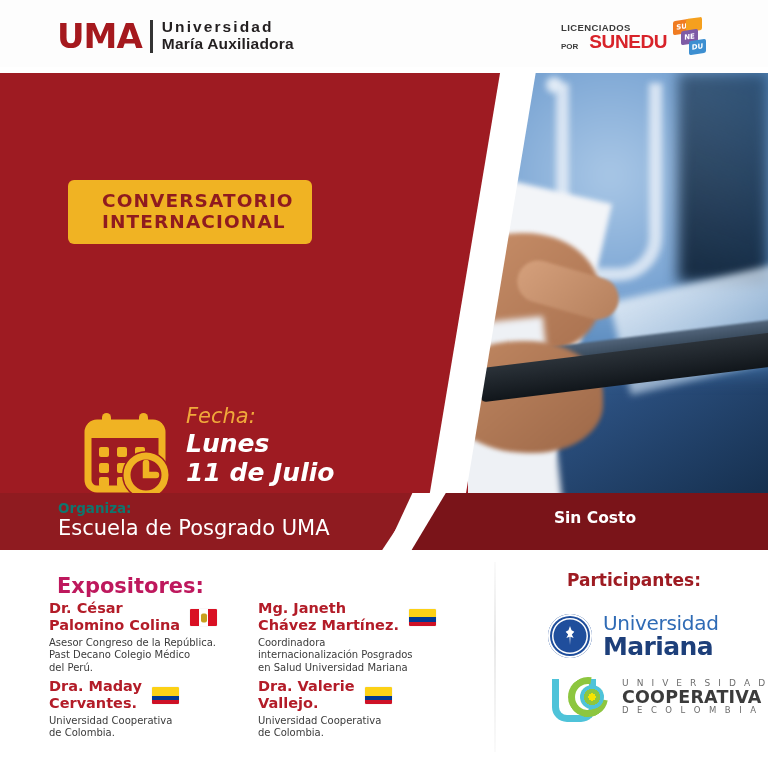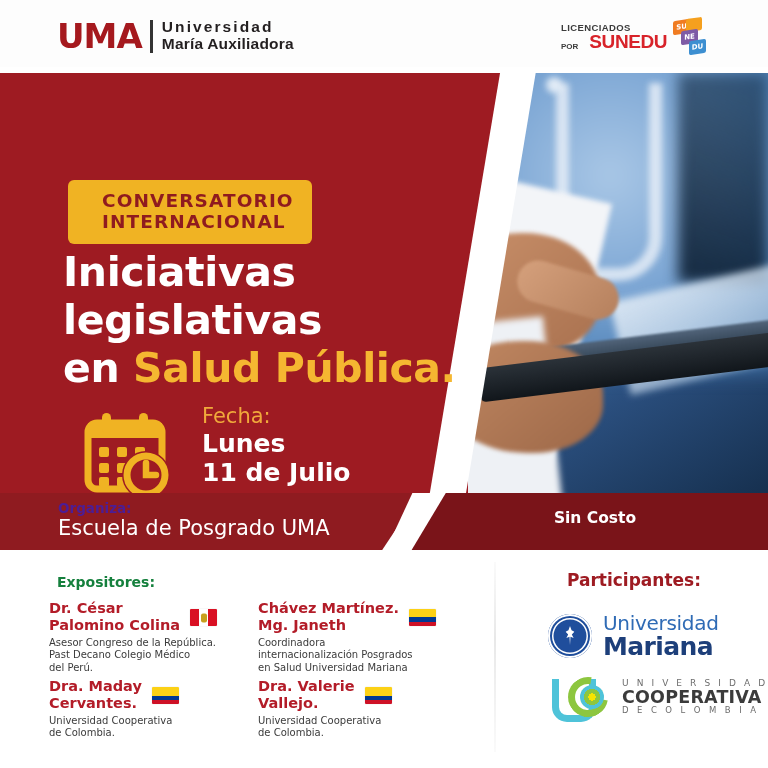--- a/index.html
+++ b/index.html
@@ -67,44 +67,44 @@
     padding:11px 18px 12px 20px;}
   .badge span{display:block;color:#8F1B1F;font-weight:bold;font-size:18.5px;letter-spacing:1.1px;line-height:1.12;
     font-family:"DejaVu Sans",sans-serif;margin-left:14px;}
 
   .title{position:absolute;left:63px;top:176px;width:400px;color:#fff;font-weight:bold;
     font-size:41px;line-height:1.17;letter-spacing:-0.4px;font-family:"DejaVu Sans",sans-serif;}
   .title .gold{color:#F5B731;}
 
   .dt{position:absolute;left:82px;top:330px;display:flex;align-items:flex-start;}
   .cal-ico{position:relative;width:92px;height:92px;flex:none;margin-top:6px;}
-  .dt-text{margin-left:28px;}
+  .dt-text{margin-left:12px;font-style:italic;}
   .dt-lab{color:#F0A93B;font-size:21px;line-height:1.25;font-family:"DejaVu Sans",sans-serif;}
   .dt-val{color:#fff;font-size:25px;font-weight:bold;line-height:1.16;font-family:"DejaVu Sans",sans-serif;}
   .dt-gap{height:14px;}
 
   
   .band{position:absolute;left:0;top:493px;width:768px;height:57px;}
   .band-l{position:absolute;left:0;top:0;width:420px;height:57px;background:#8F1B20;
     clip-path:polygon(0 0,100% 0,91% 100%,0 100%);}
   .band-wedge{position:absolute;left:374px;top:0;width:60px;height:57px;background:#fff;
     clip-path:polygon(64% 0,100% 0,56% 100%,20% 100%);}
   .band-r{position:absolute;left:408px;top:0;width:360px;height:57px;background:#7A1419;
     clip-path:polygon(10.5% 0,100% 0,100% 100%,1% 100%);}
   .org{position:absolute;left:58px;top:500px;}
-  .org-lab{color:#4c1d95;font-size:13.5px;font-weight:bold;line-height:1.2;font-family:"DejaVu Sans",sans-serif;}
+  .org-lab{color:#0f766e;font-size:13.5px;font-weight:bold;line-height:1.2;font-family:"DejaVu Sans",sans-serif;}
   .org-val{color:#fff;font-size:21px;line-height:1.22;font-family:"DejaVu Sans",sans-serif;}
   .const{position:absolute;left:440px;top:508px;width:310px;text-align:center;color:#fff;
     font-weight:bold;font-size:15.5px;line-height:1.32;font-family:"DejaVu Sans",sans-serif;}
 
   
   .bottom{position:absolute;left:0;top:550px;width:768px;height:218px;background:#fff;}
   .vdiv{position:absolute;left:494px;top:562px;width:2px;height:190px;
     background:linear-gradient(180deg,rgba(0,0,0,.02),rgba(0,0,0,.09) 40%,rgba(0,0,0,.02));}
-  .exp-h{position:absolute;left:57px;top:574px;color:#15803d;font-size:14px;font-weight:bold;font-family:"DejaVu Sans",sans-serif;}
+  .exp-h{position:absolute;left:57px;top:574px;color:#be185d;font-size:21px;font-weight:bold;font-family:"DejaVu Sans",sans-serif;}
   .part-h{position:absolute;left:500px;top:570px;width:268px;text-align:center;color:#9E1B22;
     font-size:17px;font-weight:bold;font-family:"DejaVu Sans",sans-serif;}
 
   .spk{position:absolute;}
   .spk-name{color:#B31C28;font-weight:bold;font-size:14.5px;line-height:1.16;font-family:"DejaVu Sans",sans-serif;}
   .spk-row{display:flex;align-items:flex-start;}
   .spk-role{color:#3b3b3b;font-size:10px;line-height:1.28;margin-top:3px;font-family:"DejaVu Sans",sans-serif;}
   .flag{width:27px;height:17px;flex:none;margin-left:10px;margin-top:9px;border-radius:1px;overflow:hidden;
     box-shadow:0 0 0 .5px rgba(0,0,0,.06);}
   .fl-co{background:linear-gradient(180deg,#FCD116 0 50%,#003893 50% 75%,#CE1126 75% 100%);}
@@ -186,25 +186,20 @@
       <div class="ph-tablet"></div>
     </div>
     <div class="hero-red-mask"></div>
     <div class="hero-white-edge"></div>
 
     <div class="badge">
       <span>CONVERSATORIO</span>
       <span>INTERNACIONAL</span>
     </div>
 
-    <div class="title">
-      <div>Iniciativas</div>
-      <div>legislativas</div>
-      <div><span>en </span><span class="gold">Salud Pública.</span></div>
-    </div>
 
     <div class="dt">
       <div class="cal-ico">
         <svg viewBox="0 0 92 92" width="92" height="92" aria-hidden="true">
           <g fill="none" stroke="#F0B323" stroke-width="7">
             <rect x="6" y="14" width="74" height="66" rx="9"></rect>
           </g>
           <rect x="6" y="14" width="74" height="15" fill="#F0B323"></rect>
           <rect x="20" y="4" width="9" height="20" rx="4.5" fill="#F0B323"></rect>
           <rect x="57" y="4" width="9" height="20" rx="4.5" fill="#F0B323"></rect>
@@ -265,22 +260,22 @@
         </div>
     </div>
     <div class="spk-role" style="white-space:pre-line;">Asesor Congreso de la República.
 Past Decano Colegio Médico
 del Perú.</div>
   </div>
 
   <div class="spk" style="left:258px;top:600px;width:215px;">
     <div class="spk-row">
       <div class="spk-name">
+        <div>Mg. Janeth</div>
         <div>Chávez Martínez.</div>
-        <div>Mg. Janeth</div>
       </div>
       <div class="flag fl-co"></div>
     </div>
     <div class="spk-role" style="white-space:pre-line;">Coordinadora
 internacionalización Posgrados
 en Salud Universidad Mariana</div>
   </div>
 
   <div class="spk" style="left:49px;top:678px;width:200px;">
     <div class="spk-row">

